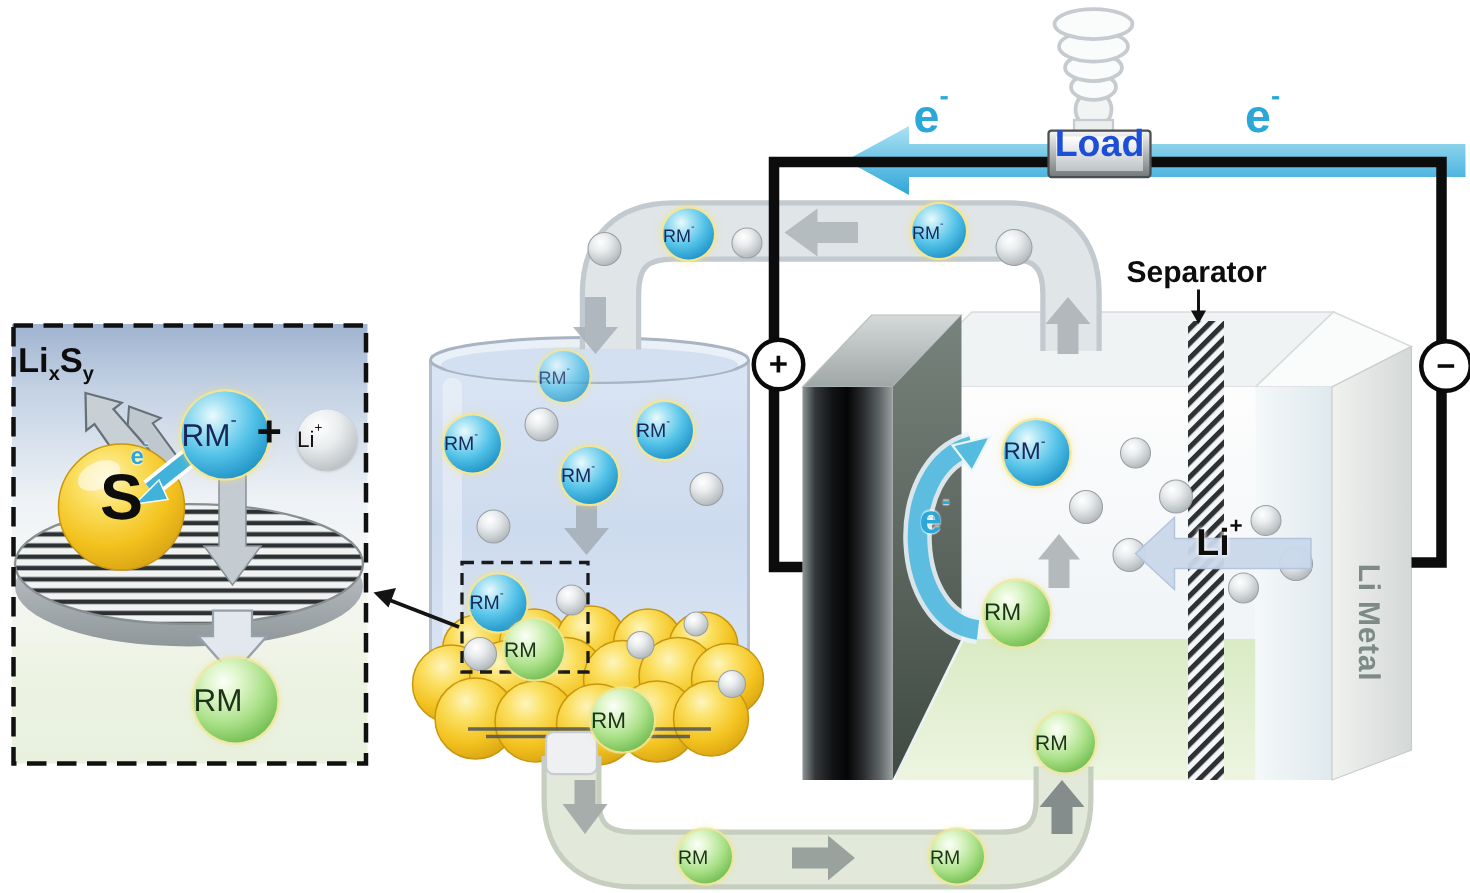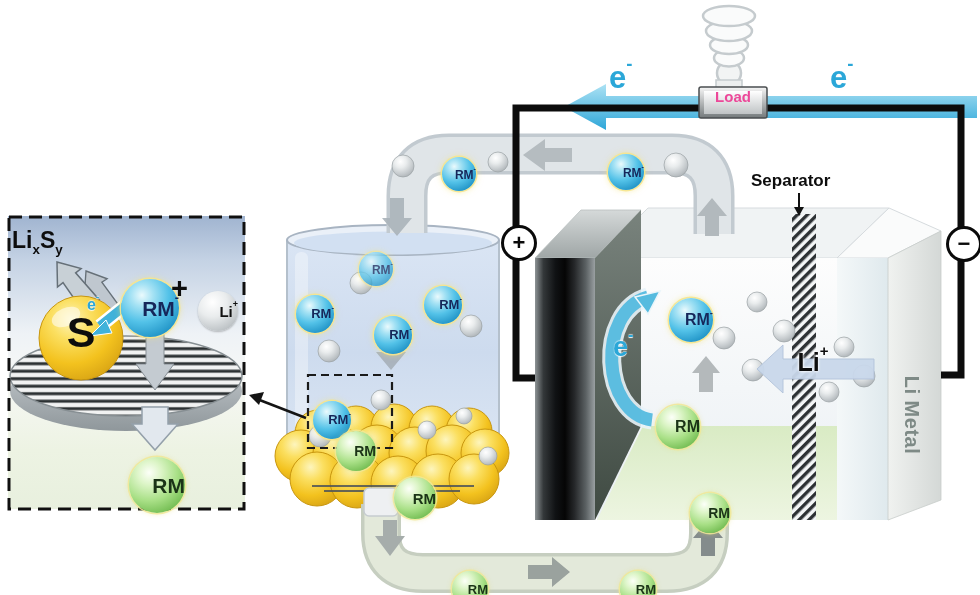--- a/index.html
+++ b/index.html
@@ -1,21 +1,21 @@
 <!DOCTYPE html>
 <html><head>
 <meta charset="utf-8">
 <style>
   html,body{margin:0;padding:0;background:#fff;font-family:"Liberation Sans",sans-serif;}
   #stage{position:relative;width:980px;height:595px;background:#ffffff;overflow:hidden;}
   #art{position:absolute;left:0;top:0;z-index:1;}
   .insetbg{position:absolute;left:8px;top:216px;width:237px;height:293px;z-index:0;
     background:linear-gradient(180deg,#a0b4d0 0%,#c4d2e4 15%,#eef2f6 40%,#f7f8f6 55%,#edf3e3 80%,#e8f0de 100%);}
-  .sph{position:absolute;border-radius:50%;display:flex;align-items:center;justify-content:flex-end;
-    font-weight:bold;z-index:2;line-height:1;margin-top:18px;}
+  .sph{position:absolute;border-radius:50%;display:flex;align-items:center;justify-content:flex-start;
+    font-weight:normal;z-index:2;line-height:1;}
   .b{background:radial-gradient(circle at 36% 28%,#eafafd 0%,#a5e2f4 20%,#53c2e8 48%,#2396c8 78%,#1478a4 100%);
      box-shadow:0 0 0 1.5px rgba(246,230,140,.9),0 0 6px 1px rgba(244,226,120,.55);color:#16275a;}
   .g{background:radial-gradient(circle at 36% 28%,#fcfff8 0%,#ddf5c8 22%,#a9e087 52%,#6fba4e 82%,#55a23c 100%);
      box-shadow:0 0 0 1.5px rgba(240,232,150,.85),0 0 5px 1px rgba(230,225,130,.45);color:#1b3317;}
   .m{background:radial-gradient(circle at 36% 28%,#ffffff 0%,#e9eced 38%,#c3c8cb 72%,#a3a9ad 100%);
      color:#111;box-shadow:0 1px 2px rgba(0,0,0,.25);}
   .sph sup,.tag sup{font-size:60%;position:relative;top:-0.4em;}
   .tag{position:absolute;z-index:2;font-weight:bold;line-height:1;}
   .ecyan{color:#2ba7d8;text-shadow:0 1px 1px rgba(255,255,255,.95),0 -1px 1px rgba(255,255,255,.6);}
   .term{position:absolute;z-index:3;width:30px;height:30px;border-radius:50%;background:#fff;
@@ -315,25 +315,25 @@
   </div>
   <div class="tag" style="left:171px;top:274px;font-size:29px;color:#0d0d0d">+</div>
   <div class="tag" style="left:57px;top:311px;width:48px;text-align:center;font-size:43px;color:#0d0d0d;z-index:2">S</div>
   <div class="tag ecyan" style="left:87px;top:296px;font-size:16px">
     <span>e</span><sup>-</sup></div>
 
   <div class="tag ecyan" style="left:609px;top:62px;font-size:31px">
     <span>e</span><sup>-</sup></div>
   <div class="tag ecyan" style="left:830px;top:62px;font-size:31px">
     <span>e</span><sup>-</sup></div>
-  <div class="tag" style="left:699px;top:88px;width:68px;height:16px;display:flex;align-items:center;justify-content:center;font-size:15px;color:#ec4899">Load</div>
+  <div class="tag" style="left:699px;top:88px;width:68px;height:16px;display:flex;align-items:center;justify-content:center;font-size:25px;color:#1d4ed8">Load</div>
 
   <div class="tag ecyan" style="left:613px;top:332px;font-size:27px">
     <span>e</span><sup>-</sup></div>
   <div class="tag" style="left:787px;top:349px;width:52px;text-align:center;font-size:25px;color:#0d0d0d;text-shadow:0 0 3px #fff,0 0 3px #fff">
     <span>Li</span><sup>+</sup></div>
 
-  <div class="tag" style="left:751px;top:172px;font-size:17px;color:#0d0d0d">Separator</div>
+  <div class="tag" style="left:751px;top:172px;font-size:20px;color:#0d0d0d">Separator</div>
   <div class="tag" style="left:845px;top:403px;width:130px;height:24px;text-align:center;font-size:20px;color:#7e8a86;letter-spacing:.5px;transform:rotate(90deg)">Li Metal</div>
 
   <div class="term" style="left:501px;top:225px">+</div>
   <div class="term" style="left:946px;top:226px">−</div>
 </div>
 
 </body></html>

